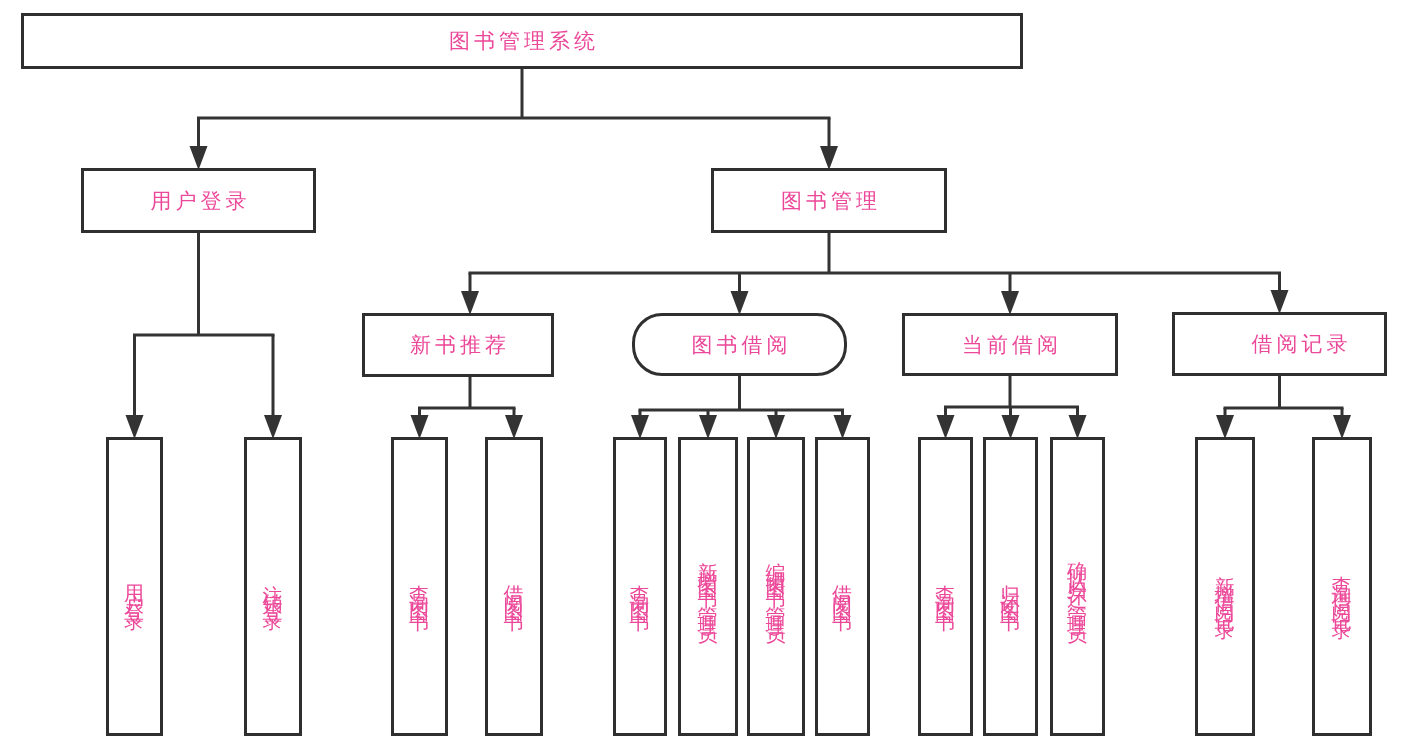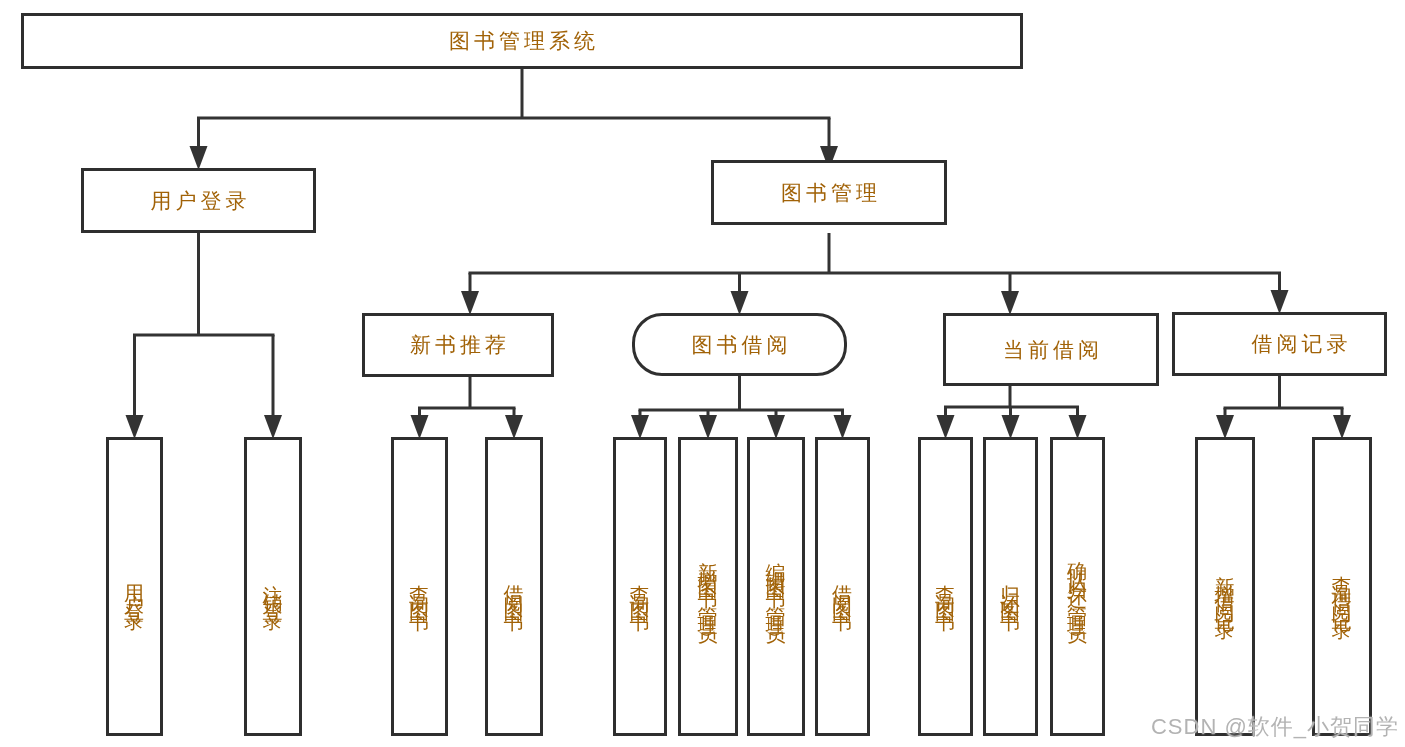--- a/index.html
+++ b/index.html
@@ -3,21 +3,21 @@
 <meta charset="utf-8">
 <style>
   * { margin:0; padding:0; box-sizing:border-box; }
   html,body { background:#ffffff; }
   body { font-family:"Liberation Sans", sans-serif; }
   .canvas { position:relative; width:1405px; height:747px; background:#ffffff; overflow:hidden; }
   #edges { position:absolute; left:0; top:0; width:1405px; height:747px; }
   #edges line { stroke:#333333; stroke-width:3; }
   #edges polygon { fill:#333333; }
   .node { position:absolute; background:#ffffff; border:3px solid #2f2f2f;
-          display:flex; align-items:center; justify-content:center; color:#a16207; }
+          display:flex; align-items:center; justify-content:center; color:#ec4899; }
   .node.h .lbl { font-size:21px; letter-spacing:4px; text-indent:4px; white-space:nowrap; }
   .node.v .lbl { writing-mode:vertical-rl; font-size:20px; letter-spacing:9px; line-height:1; }
   .watermark { position:absolute; right:6px; bottom:5px; font-size:22px; color:#b3b3b3;
                letter-spacing:1px; text-shadow:0 0 2px #ffffff; z-index:5; white-space:nowrap; }
 </style>
 </head>
 <body>
 
 <div class="canvas">
   <svg id="edges" xmlns="http://www.w3.org/2000/svg">
@@ -74,30 +74,30 @@
       <line x1="1342" y1="408" x2="1342" y2="423"></line>
       <polygon points="1333,415 1351,415 1342,439"></polygon>
     </svg>
   <div id="nodes">
       <div class="node h" style="left: 21px; top: 13px; width: 1002px; height: 56px;">
         <span class="lbl">图书管理系统</span>
       </div>
       <div class="node h" style="left: 81px; top: 168px; width: 235px; height: 65px;">
         <span class="lbl">用户登录</span>
       </div>
-      <div class="node h" style="left: 711px; top: 160px; width: 236px; height: 65px;">
+      <div class="node h" style="left: 711px; top: 168px; width: 236px; height: 65px;">
         <span class="lbl">图书管理</span>
       </div>
       <div class="node h" style="left: 362px; top: 313px; width: 192px; height: 64px;">
         <span class="lbl">新书推荐</span>
       </div>
       <div class="node h" style="left: 632px; top: 313px; width: 215px; height: 63px; border-radius: 30px;">
         <span class="lbl">图书借阅</span>
       </div>
-      <div class="node h" style="left: 943px; top: 313px; width: 216px; height: 73px;">
+      <div class="node h" style="left: 902px; top: 313px; width: 216px; height: 63px;">
         <span class="lbl">当前借阅</span>
       </div>
       <div class="node h" style="left: 1172px; top: 312px; width: 215px; height: 64px; padding-left: 40px;">
         <span class="lbl">借阅记录</span>
       </div>
       <div class="node v" style="left: 106px; top: 437px; width: 57px; height: 299px;">
         <span class="lbl">用户登录</span>
       </div>
       <div class="node v" style="left: 244px; top: 437px; width: 58px; height: 299px;">
         <span class="lbl">注销登录</span>
@@ -129,14 +129,13 @@
       <div class="node v" style="left: 1050px; top: 437px; width: 55px; height: 299px;">
         <span class="lbl">确认归还（管理员）</span>
       </div>
       <div class="node v" style="left: 1195px; top: 437px; width: 60px; height: 299px;">
         <span class="lbl">新增借阅记录</span>
       </div>
       <div class="node v" style="left: 1312px; top: 437px; width: 60px; height: 299px;">
         <span class="lbl">查询借阅记录</span>
       </div>
     </div>
-  <div class="watermark">CSDN @软件_小贺同学</div>
 </div>
 
 </body></html>

